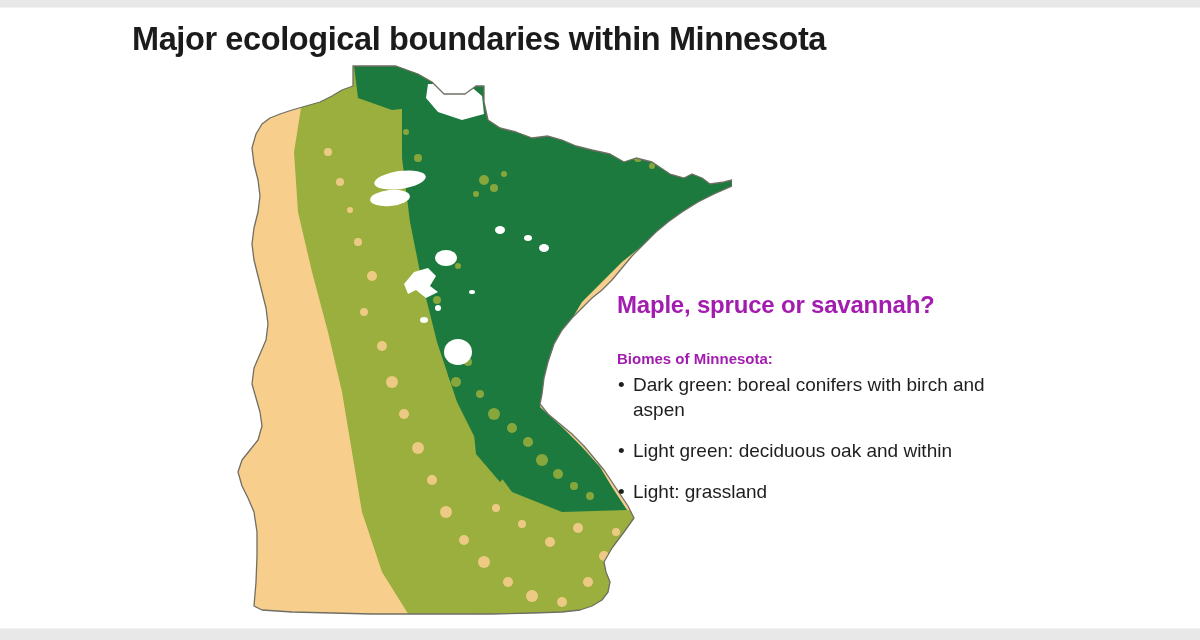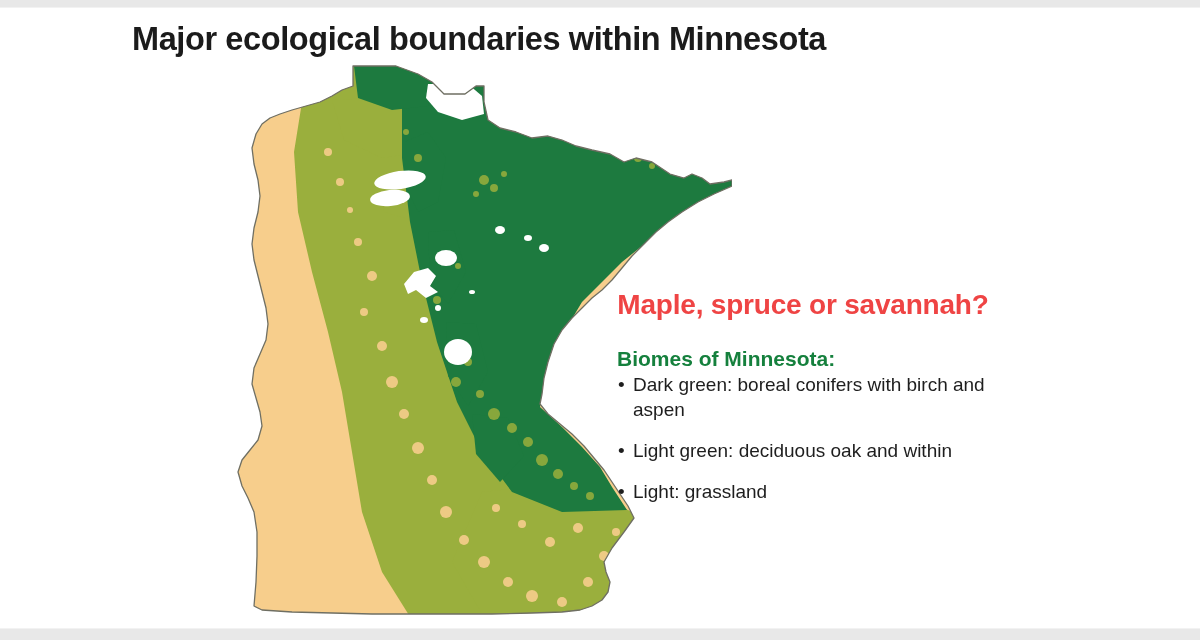--- a/index.html
+++ b/index.html
@@ -68,33 +68,32 @@
   #map-svg { display: block; width: 500px; height: 558px; }
 
   
   #caption {
     position: absolute;
     left: 617px;
     top: 290px;
     width: 372px;
   }
   #caption-head {
-    font-size: 28px;
+    font-size: 24px;
     line-height: 30px;
     font-weight: 700;
-    color: #ef4444;
+    color: #a21caf;
     letter-spacing: -0.2px;
     margin: 0 0 26px 0;
-    text-align: center;
   }
   #caption-lead {
-    font-size: 21px;
+    font-size: 15px;
     line-height: 25px;
     font-weight: 700;
-    color: #15803d;
+    color: #a21caf;
     margin: 0 0 1px 0;
   }
   .bullet-list {
     list-style: none;
     margin: 0;
     padding: 0;
   }
   .bullet-item {
     position: relative;
     padding-left: 16px;

